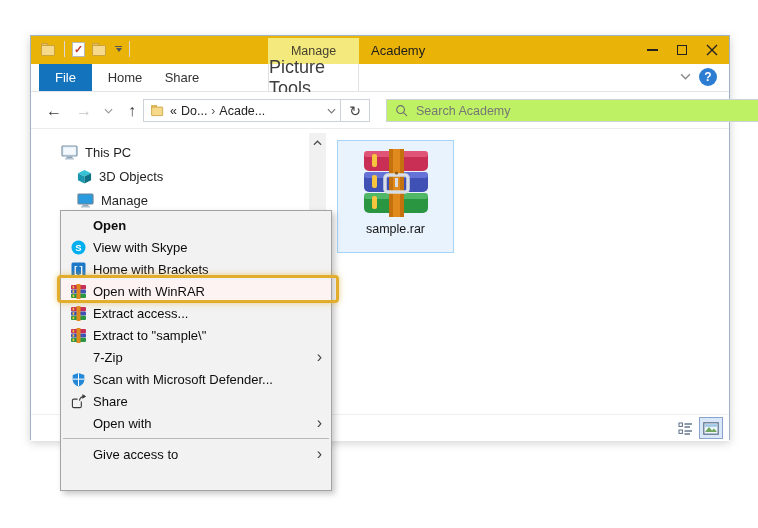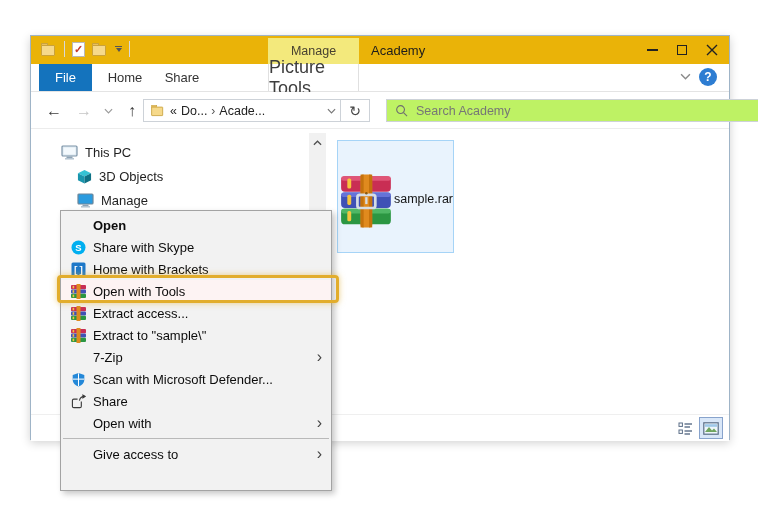--- a/index.html
+++ b/index.html
@@ -58,21 +58,21 @@
     display:flex; align-items:center; padding:0 8px; gap:8px; font-size:12.5px; color:#767676; }
   
   .content { position:absolute; left:0; top:93px; width:100%; height:285px; background:#fff; }
   .side-item { position:absolute; display:flex; align-items:center; gap:7px; font-size:13px; color:#1f1f1f; height:18px; }
   .si-1 { left:30px; top:14px; }
   .si-2 { left:46px; top:38px; }
   .si-3 { left:46px; top:62px; }
   .sb-track { position:absolute; left:278px; top:4px; width:17px; height:276px; background:#f1f1f1; }
   .sb-up { position:absolute; left:0; top:3px; width:17px; height:14px; display:flex; align-items:center; justify-content:center; color:#505050; }
   .file-tile { position:absolute; left:306px; top:11px; width:117px; height:113px; border:1px solid #a6d4f7; background:#e9f3fd;
-    display:flex; flex-direction:row; align-items:center; }
+    display:flex; flex-direction:column; align-items:center; }
   .file-tile .big-ic { margin-top:8px; }
   .file-label { margin-top:5px; font-size:12.5px; color:#141414; }
   
   .statusbar { position:absolute; left:0; top:378px; width:100%; height:27px; border-top:1px solid #efefef; background:#fff; }
   .view-btns { position:absolute; right:6px; top:2px; display:flex; gap:2px; align-items:center; }
   .vbtn { width:24px; height:22px; display:flex; align-items:center; justify-content:center; }
   .vbtn.sel { background:#d9e7f8; border:1px solid #88a3cc; }
   
   .ctx-menu { position:absolute; left:60px; top:210px; width:272px; height:281px; background:#f2f2f2;
     border:1px solid #a3a3a3; box-shadow:3px 3px 6px rgba(0,0,0,.22); padding-top:3px; z-index:20; overflow:hidden; }
@@ -271,21 +271,21 @@
       <span class="lbl">Open</span>
   </div>
 
   <div class="mi">
     <span class="ic icon16">
       <svg width="15" height="15" viewBox="0 0 15 15">
           <circle cx="7.5" cy="7.5" r="7" fill="#00aff0"></circle>
           <text x="7.5" y="11" font-size="9.5" font-weight="bold" fill="#fff" text-anchor="middle" font-family="Liberation Sans, sans-serif">S</text>
         </svg>
     </span>
-      <span class="lbl">Share with Skype</span>
+      <span class="lbl">View with Skype</span>
   </div>
 
   <div class="mi">
     <span class="ic icon16">
       <svg width="15" height="15" viewBox="0 0 15 15">
           <rect x="0.5" y="0.5" width="14" height="14" rx="1.5" fill="#1e78c8"></rect>
           <text x="7.5" y="11" font-size="9" font-weight="bold" fill="#fff" text-anchor="middle" font-family="Liberation Mono, monospace">[]</text>
         </svg>
     </span>
       <span class="lbl">Home with Brackets</span>
@@ -296,21 +296,21 @@
       <svg width="15" height="15" viewBox="0 0 15 15">
           <rect x="0" y="1" width="15" height="4.2" rx="1" fill="#c92e54"></rect>
           <rect x="0" y="5.4" width="15" height="4.2" rx="1" fill="#3f51b5"></rect>
           <rect x="0" y="9.8" width="15" height="4.2" rx="1" fill="#2b9642"></rect>
           <rect x="5.5" y="0" width="4" height="15" fill="#e08a1e"></rect>
           <rect x="1.6" y="1.8" width="1.6" height="2.6" fill="#f6c53d"></rect>
           <rect x="1.6" y="6.2" width="1.6" height="2.6" fill="#f6c53d"></rect>
           <rect x="1.6" y="10.6" width="1.6" height="2.6" fill="#f6c53d"></rect>
         </svg>
     </span>
-      <span class="lbl">Open with Tools</span>
+      <span class="lbl">Open with WinRAR</span>
   </div>
 
   <div class="mi">
     <span class="ic icon16">
       <svg width="15" height="15" viewBox="0 0 15 15">
           <rect x="0" y="1" width="15" height="4.2" rx="1" fill="#c92e54"></rect>
           <rect x="0" y="5.4" width="15" height="4.2" rx="1" fill="#3f51b5"></rect>
           <rect x="0" y="9.8" width="15" height="4.2" rx="1" fill="#2b9642"></rect>
           <rect x="5.5" y="0" width="4" height="15" fill="#e08a1e"></rect>
           <rect x="1.6" y="1.8" width="1.6" height="2.6" fill="#f6c53d"></rect>

